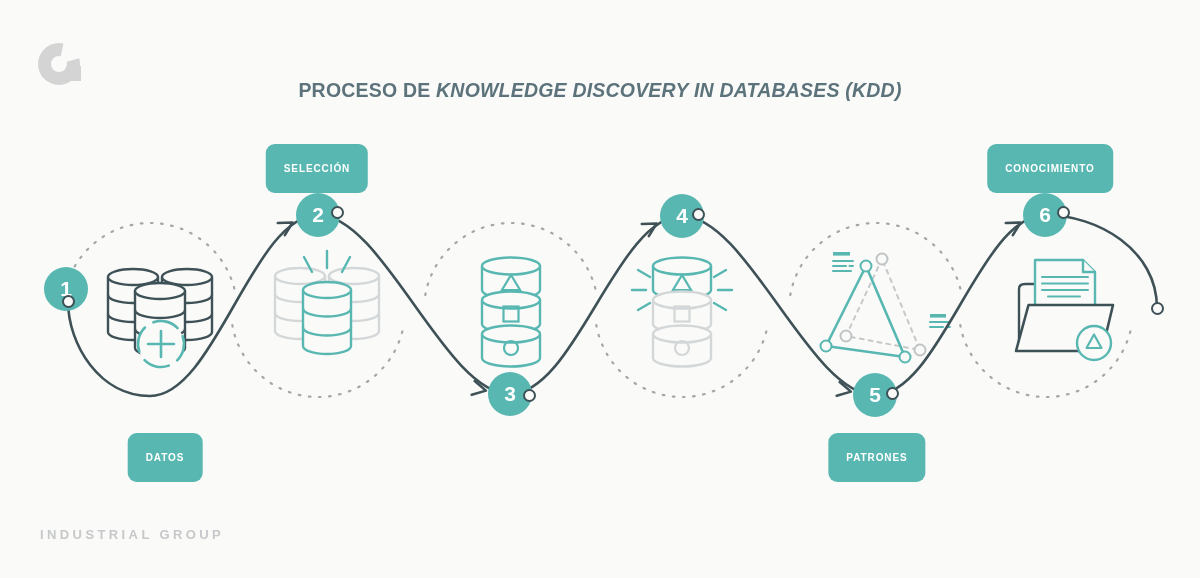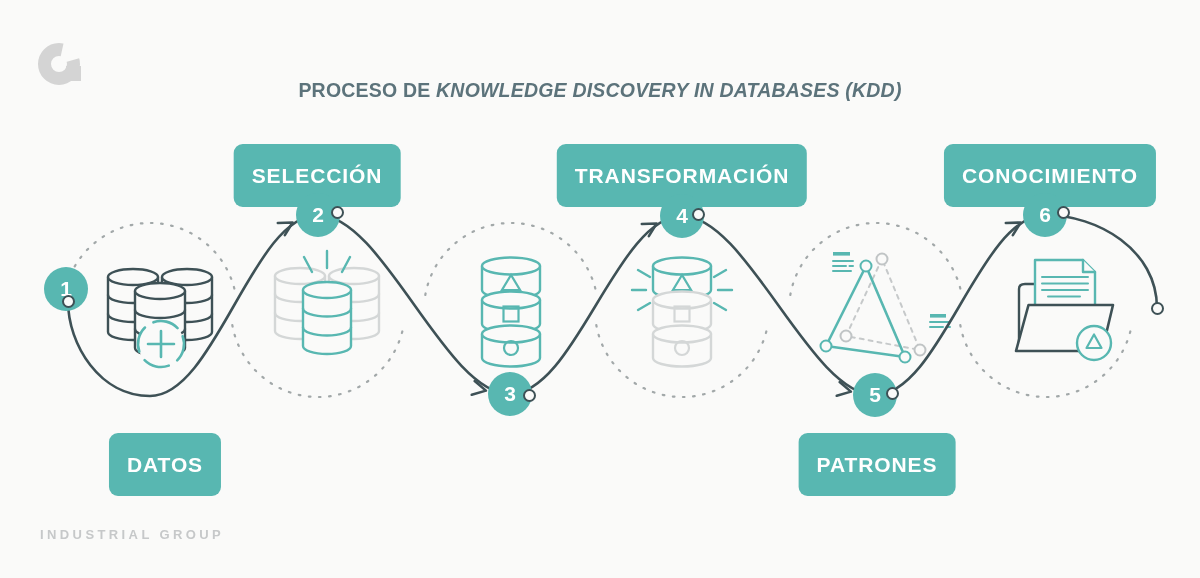--- a/index.html
+++ b/index.html
@@ -14,22 +14,22 @@
   .title{
     position:absolute;left:0;top:79px;width:1200px;
     text-align:center;font-size:19.5px;font-weight:bold;
     color:#5c737b;letter-spacing:.2px;
   }
   .title .it{font-style:italic;}
 
   .lbl{
     position:absolute;transform:translateX(-50%);
     background:#58b7b1;color:#ffffff;
-    font-size:21px;font-weight:bold;letter-spacing:.9px;
-    line-height:31px;padding:16px 18px;border-radius:9px;
+    font-size:10px;font-weight:bold;letter-spacing:.9px;
+    line-height:31px;padding:9px 18px;border-radius:9px;
     white-space:nowrap;
   }
   .lbl.top{top:144px;}
   .lbl.bottom{top:433px;}
 
   .badge{
     position:absolute;width:44px;height:44px;border-radius:50%;
     background:#58b7b1;color:#ffffff;
     display:flex;align-items:center;justify-content:center;
     font-size:21px;font-weight:bold;
@@ -207,21 +207,20 @@
     </g>
   </svg>
 
   <div class="title">
     <span>PROCESO DE</span>
     <span class="it">KNOWLEDGE DISCOVERY IN DATABASES (KDD)</span>
   </div>
 
   <div class="lbl bottom" style="left:165px;">DATOS</div>
   <div class="lbl top" style="left:317px;">SELECCIÓN</div>
-  <div class="lbl top" style="left:682px;">TRANSFORMACIÓN</div>
   <div class="lbl bottom" style="left:877px;">PATRONES</div>
   <div class="lbl top" style="left:1050px;">CONOCIMIENTO</div>
 
   <div class="badge" style="left:44px;top:267px;">1</div>
   <div class="badge" style="left:296px;top:193px;">2</div>
   <div class="badge" style="left:488px;top:372px;">3</div>
   <div class="badge" style="left:660px;top:194px;">4</div>
   <div class="badge" style="left:853px;top:373px;">5</div>
   <div class="badge" style="left:1023px;top:193px;">6</div>
 

